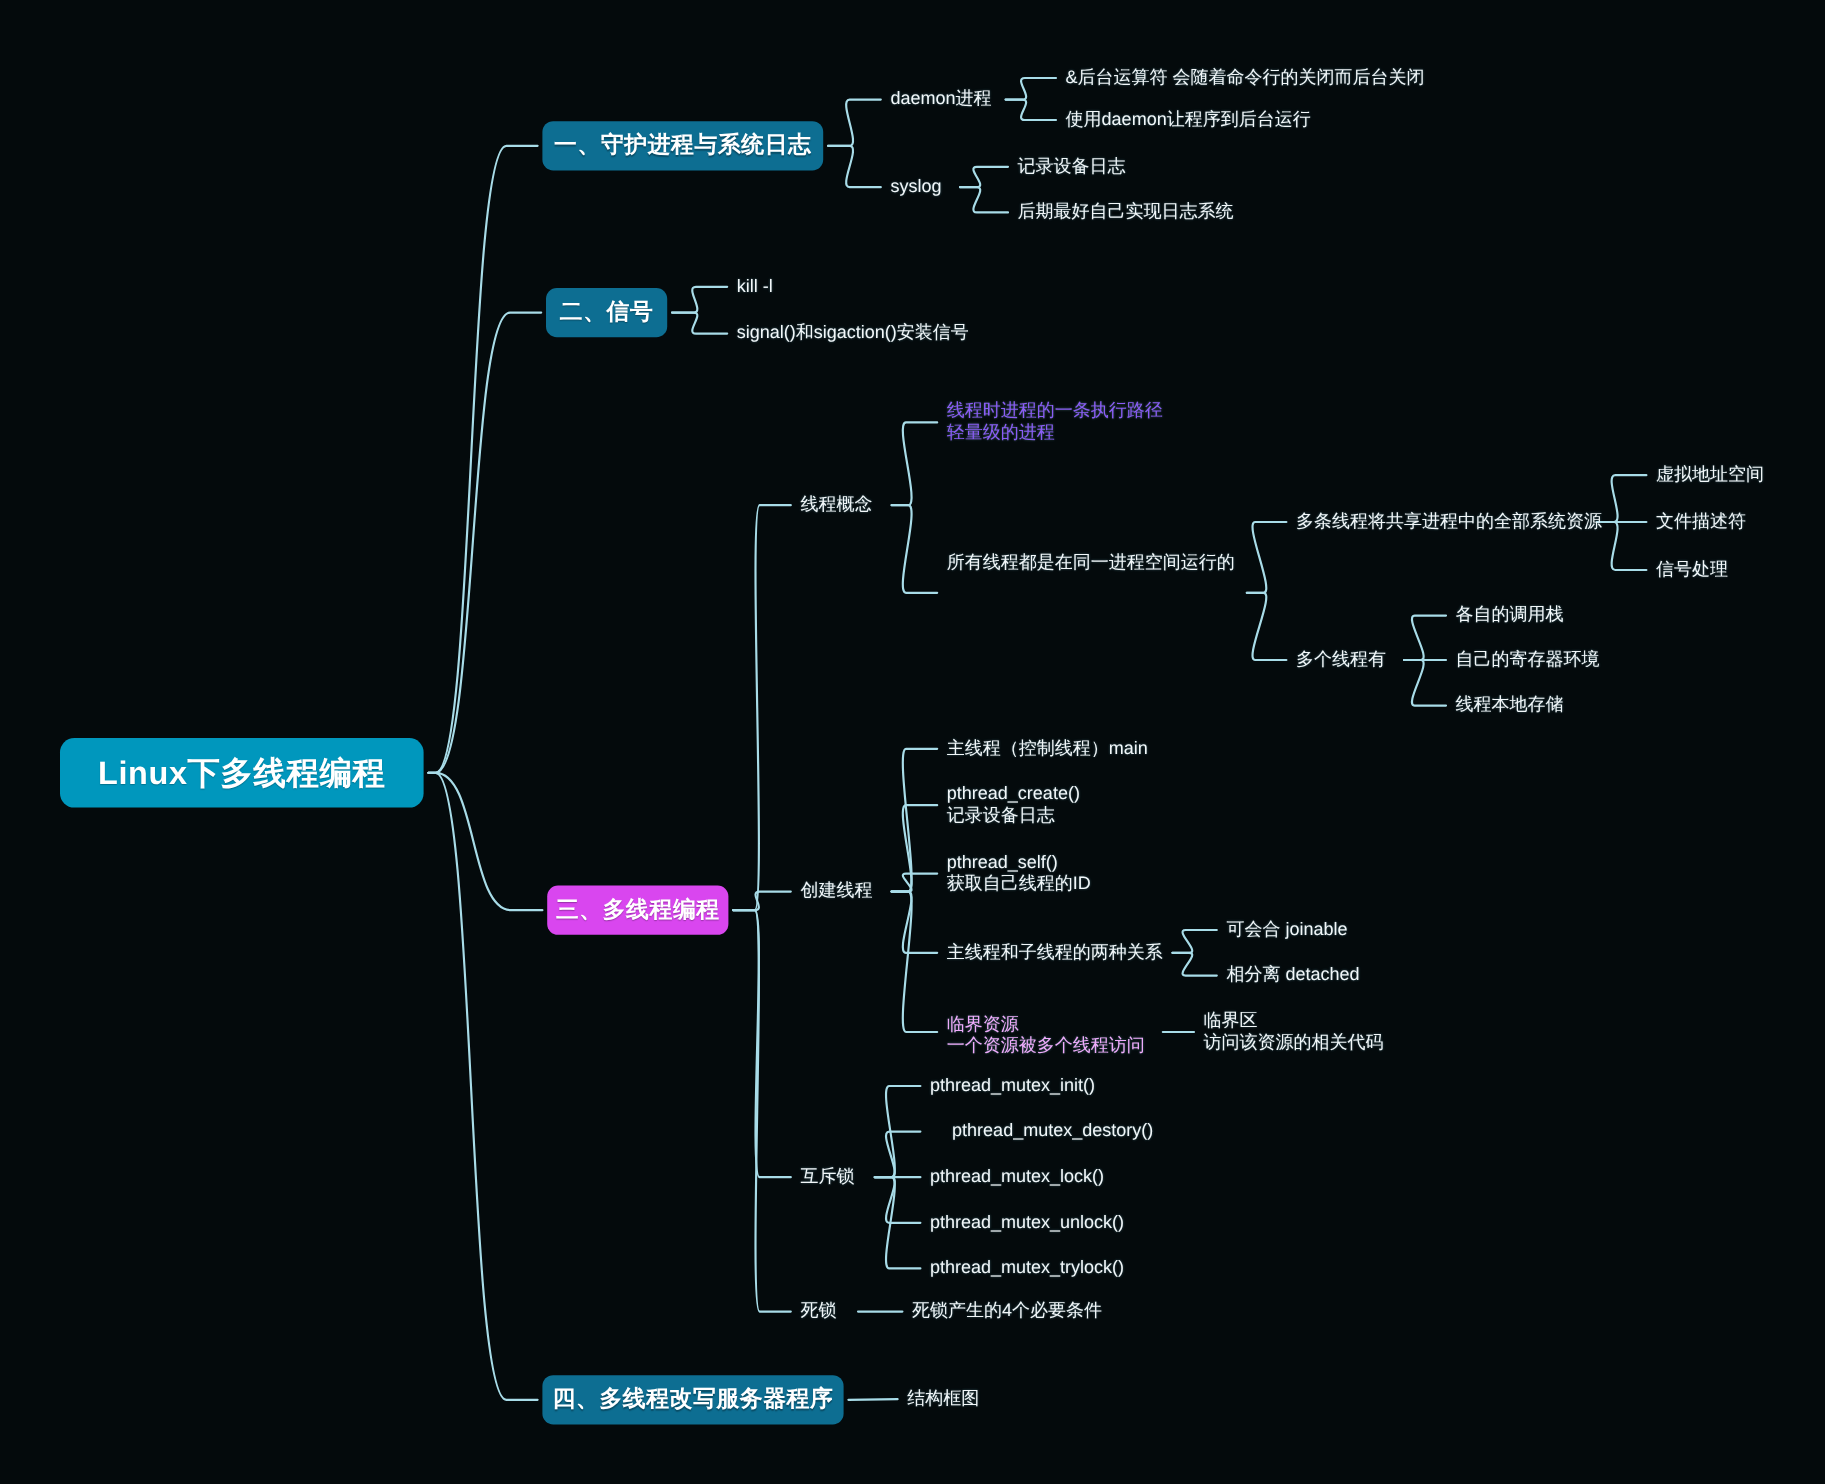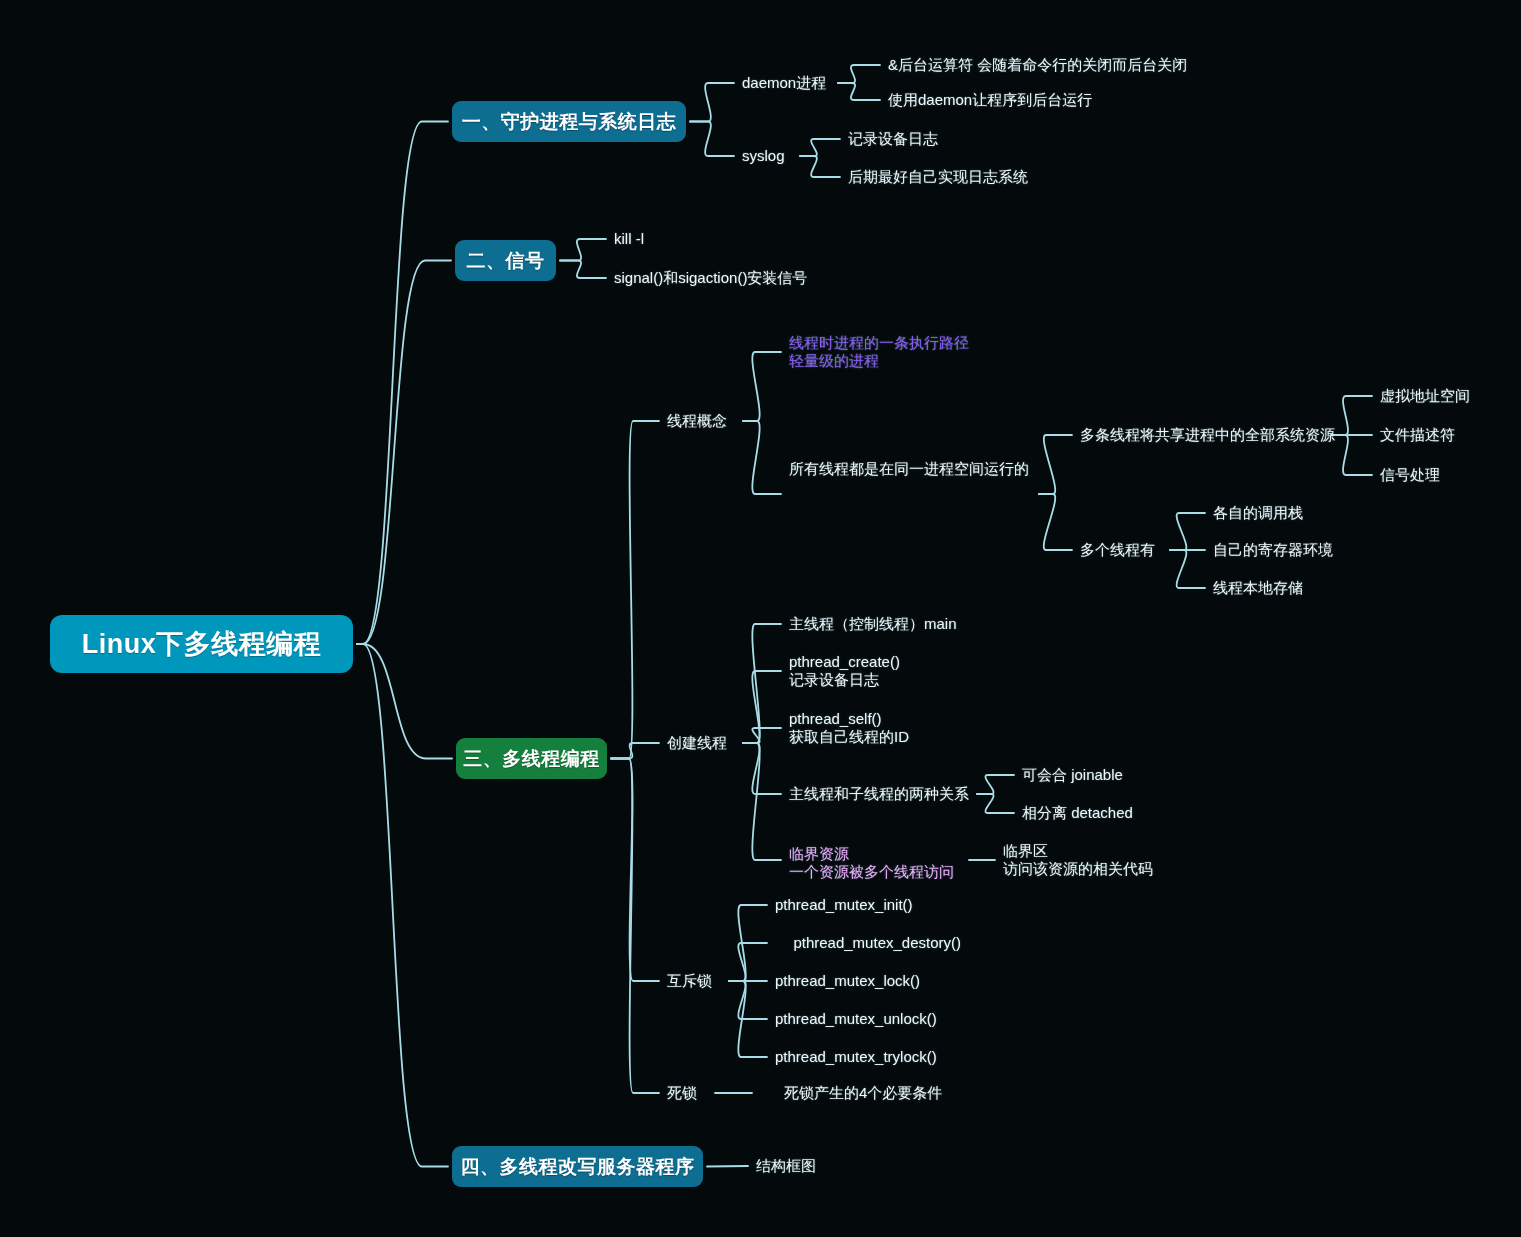--- a/index.html
+++ b/index.html
@@ -121,21 +121,21 @@
       <div class="node boxed" style="left: 452px; top: 101px; width: 234px; height: 41px; background: rgb(13, 110, 146);">一、守护进程与系统日志</div>
       <div class="node plain" style="left: 742px; top: 72px; width: 88px; height: 22px; color: rgb(242, 247, 249);"><span class="ln">daemon进程</span></div>
       <div class="node plain" style="left: 888px; top: 54px; width: 292px; height: 22px; color: rgb(242, 247, 249);"><span class="ln">&amp;后台运算符 会随着命令行的关闭而后台关闭</span></div>
       <div class="node plain" style="left: 888px; top: 89px; width: 209px; height: 22px; color: rgb(242, 247, 249);"><span class="ln">使用daemon让程序到后台运行</span></div>
       <div class="node plain" style="left: 742px; top: 145px; width: 50px; height: 22px; color: rgb(242, 247, 249);"><span class="ln">syslog</span></div>
       <div class="node plain" style="left: 848px; top: 128px; width: 96px; height: 22px; color: rgb(242, 247, 249);"><span class="ln">记录设备日志</span></div>
       <div class="node plain" style="left: 848px; top: 166px; width: 180px; height: 22px; color: rgb(242, 247, 249);"><span class="ln">后期最好自己实现日志系统</span></div>
       <div class="node boxed" style="left: 455px; top: 240px; width: 101px; height: 41px; background: rgb(13, 110, 146);">二、信号</div>
       <div class="node plain" style="left: 614px; top: 228px; width: 48px; height: 22px; color: rgb(242, 247, 249);"><span class="ln">kill -l</span></div>
       <div class="node plain" style="left: 614px; top: 267px; width: 202px; height: 22px; color: rgb(242, 247, 249);"><span class="ln">signal()和sigaction()安装信号</span></div>
-      <div class="node boxed" style="left: 456px; top: 738px; width: 151px; height: 41px; background: #15803d;">三、多线程编程</div>
+      <div class="node boxed" style="left: 456px; top: 738px; width: 151px; height: 41px; background: #d946ef;">三、多线程编程</div>
       <div class="node plain" style="left: 667px; top: 410px; width: 68px; height: 22px; color: rgb(242, 247, 249);"><span class="ln">线程概念</span></div>
       <div class="node plain" style="left: 789px; top: 332px; width: 186px; height: 40px; color: #8b5cf6;"><span class="ln">线程时进程的一条执行路径</span><span class="ln">轻量级的进程</span></div>
       <div class="node plain" style="left: 789px; top: 458px; width: 242px; height: 22px; color: rgb(242, 247, 249);"><span class="ln">所有线程都是在同一进程空间运行的</span></div>
       <div class="node plain" style="left: 1080px; top: 424px; width: 243px; height: 22px; color: rgb(242, 247, 249);"><span class="ln">多条线程将共享进程中的全部系统资源</span></div>
       <div class="node plain" style="left: 1380px; top: 385px; width: 98px; height: 22px; color: rgb(242, 247, 249);"><span class="ln">虚拟地址空间</span></div>
       <div class="node plain" style="left: 1380px; top: 424px; width: 82px; height: 22px; color: rgb(242, 247, 249);"><span class="ln">文件描述符</span></div>
       <div class="node plain" style="left: 1380px; top: 464px; width: 68px; height: 22px; color: rgb(242, 247, 249);"><span class="ln">信号处理</span></div>
       <div class="node plain" style="left: 1080px; top: 539px; width: 82px; height: 22px; color: rgb(242, 247, 249);"><span class="ln">多个线程有</span></div>
       <div class="node plain" style="left: 1213px; top: 502px; width: 98px; height: 22px; color: rgb(242, 247, 249);"><span class="ln">各自的调用栈</span></div>
       <div class="node plain" style="left: 1213px; top: 539px; width: 130px; height: 22px; color: rgb(242, 247, 249);"><span class="ln">自己的寄存器环境</span></div>
@@ -149,17 +149,17 @@
       <div class="node plain" style="left: 1022px; top: 802px; width: 118px; height: 22px; color: rgb(242, 247, 249);"><span class="ln">相分离 detached</span></div>
       <div class="node plain" style="left: 789px; top: 843px; width: 172px; height: 40px; color: #f0abfc;"><span class="ln">临界资源</span><span class="ln">一个资源被多个线程访问</span></div>
       <div class="node plain" style="left: 1003px; top: 840px; width: 160px; height: 40px; color: rgb(242, 247, 249);"><span class="ln">临界区</span><span class="ln">访问该资源的相关代码</span></div>
       <div class="node plain" style="left: 667px; top: 970px; width: 54px; height: 22px; color: rgb(242, 247, 249);"><span class="ln">互斥锁</span></div>
       <div class="node plain" style="left: 775px; top: 894px; width: 160px; height: 22px; color: rgb(242, 247, 249);"><span class="ln">pthread_mutex_init()</span></div>
       <div class="node plain" style="left: 775px; top: 932px; width: 186px; height: 22px; color: rgb(242, 247, 249); align-items: flex-end;"><span class="ln">pthread_mutex_destory()</span></div>
       <div class="node plain" style="left: 775px; top: 970px; width: 164px; height: 22px; color: rgb(242, 247, 249);"><span class="ln">pthread_mutex_lock()</span></div>
       <div class="node plain" style="left: 775px; top: 1008px; width: 180px; height: 22px; color: rgb(242, 247, 249);"><span class="ln">pthread_mutex_unlock()</span></div>
       <div class="node plain" style="left: 775px; top: 1046px; width: 182px; height: 22px; color: rgb(242, 247, 249);"><span class="ln">pthread_mutex_trylock()</span></div>
       <div class="node plain" style="left: 667px; top: 1082px; width: 40px; height: 22px; color: rgb(242, 247, 249);"><span class="ln">死锁</span></div>
-      <div class="node plain" style="left: 760px; top: 1082px; width: 164px; height: 22px; color: rgb(242, 247, 249); margin-left: 24px;"><span class="ln">死锁产生的4个必要条件</span></div>
+      <div class="node plain" style="left: 760px; top: 1082px; width: 164px; height: 22px; color: rgb(242, 247, 249);"><span class="ln">死锁产生的4个必要条件</span></div>
       <div class="node boxed" style="left: 452px; top: 1146px; width: 251px; height: 41px; background: rgb(13, 110, 146);">四、多线程改写服务器程序</div>
       <div class="node plain" style="left: 756px; top: 1155px; width: 68px; height: 22px; color: rgb(242, 247, 249);"><span class="ln">结构框图</span></div>
     </div>
 </div>
 
 </body></html>

